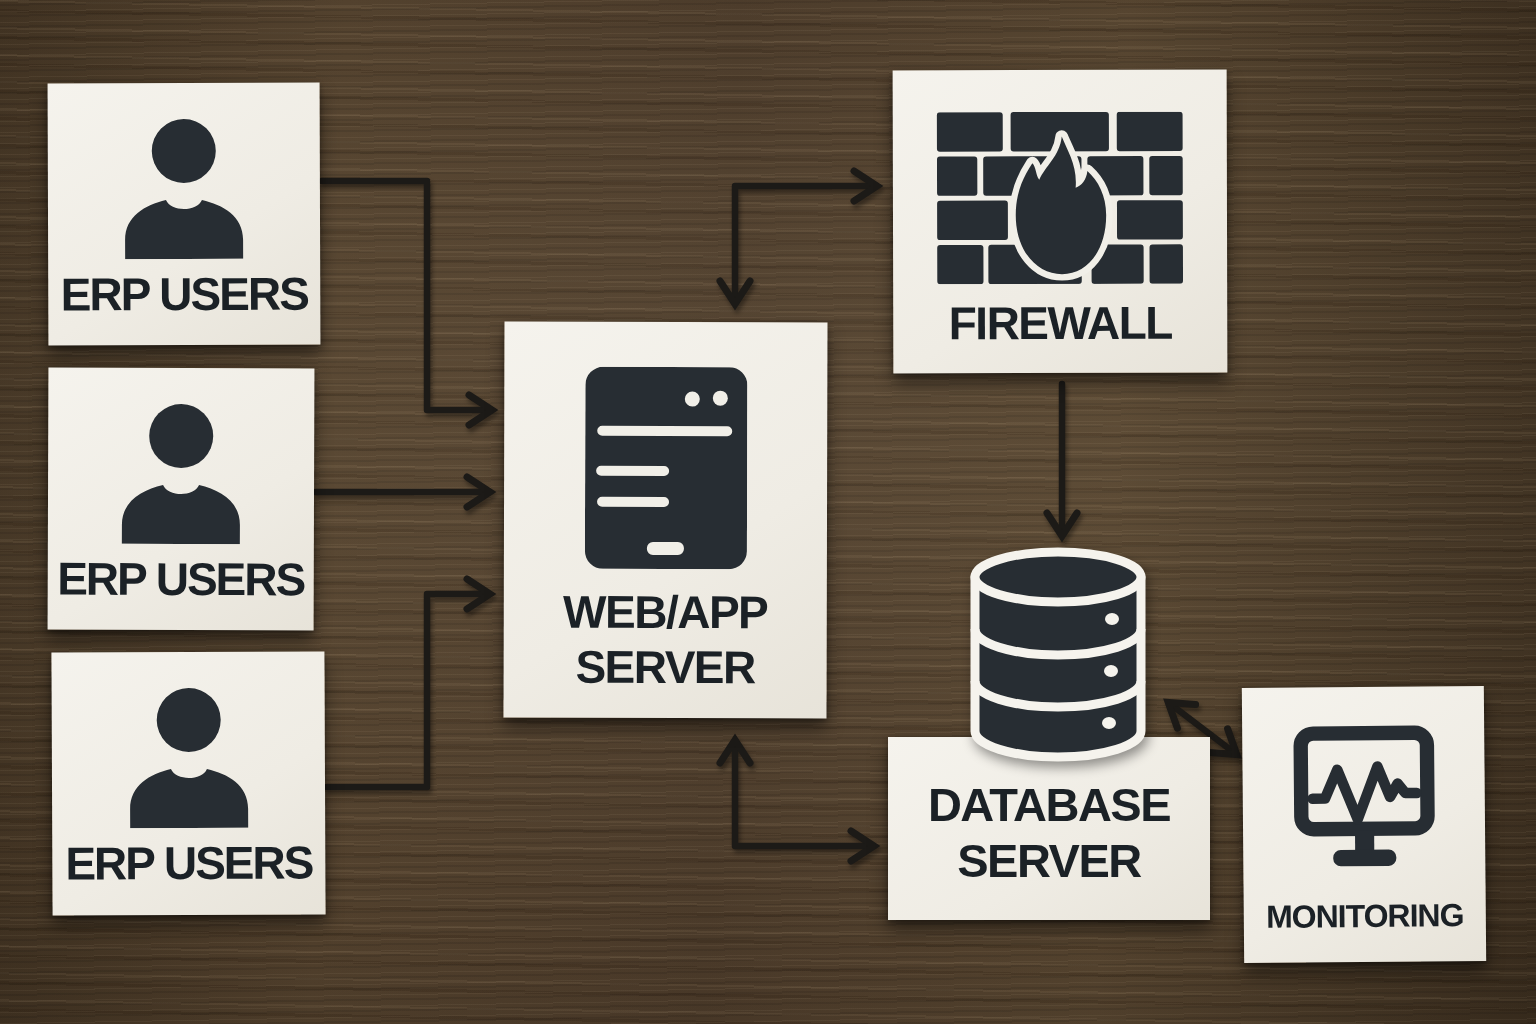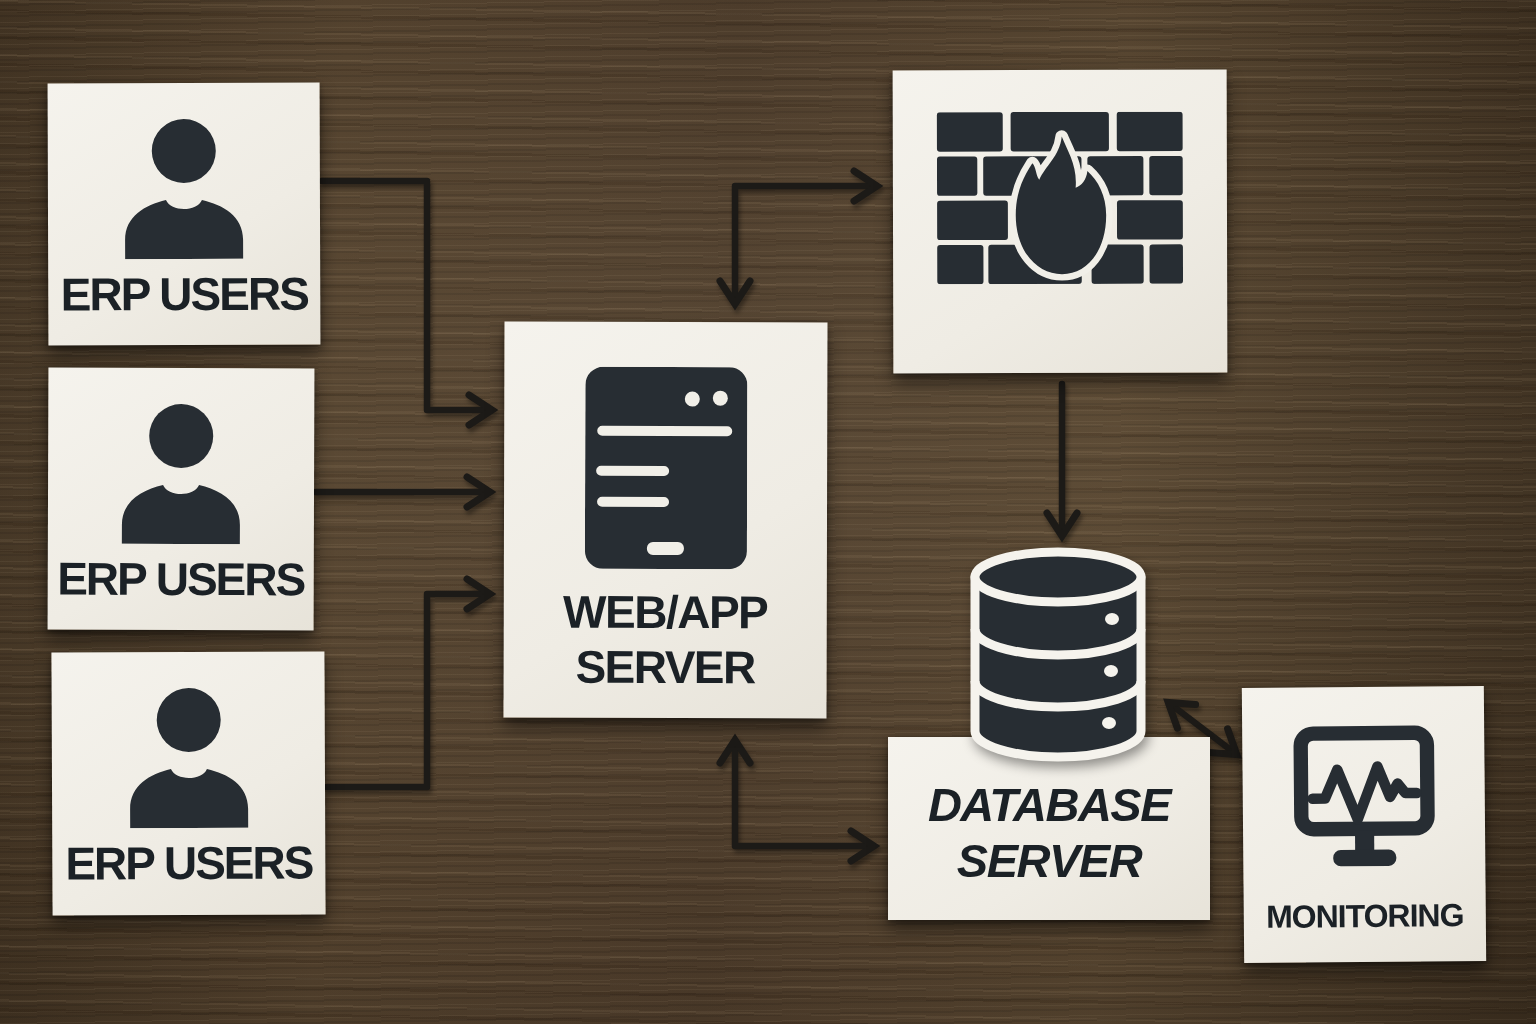--- a/index.html
+++ b/index.html
@@ -53,21 +53,21 @@
   .label-erp{font-size:46px;letter-spacing:-2px;}
   .label-db{font-size:47px;}
   .label-sm{font-size:32px;letter-spacing:-1px;}
   .icon{display:block;color:var(--icon-ink);}
   
   .node-erp1{left:48px;top:83px;width:272px;height:262px;transform:rotate(-0.2deg);}
   .node-erp2{left:48px;top:368px;width:266px;height:262px;transform:rotate(0.2deg);}
   .node-erp3{left:52px;top:652px;width:273px;height:263px;transform:rotate(-0.25deg);}
   .node-webapp{left:504px;top:322px;width:323px;height:396px;transform:rotate(0.15deg);}
   .node-firewall{left:893px;top:70px;width:334px;height:303px;transform:rotate(-0.15deg);}
-  .node-database{left:888px;top:737px;width:322px;height:183px;font-style:italic;}
+  .node-database{left:888px;top:737px;width:322px;height:183px;}
   .node-monitoring{left:1243px;top:687px;width:242px;height:275px;transform:rotate(-0.5deg);}
   .db-icon-float{
     position:absolute;left:963px;top:545px;width:190px;height:220px;z-index:3;
     filter:drop-shadow(3px 6px 6px rgba(0,0,0,0.4));
     color:var(--icon-ink);
   }
   
   .node-erp1 .icon,.node-erp2 .icon,.node-erp3 .icon{width:124px;height:140px;margin-top:36px;}
   .node-erp1 .label,.node-erp2 .label,.node-erp3 .label{margin-top:8px;}
   .node-webapp .icon{width:162px;height:202px;margin-top:45px;}
@@ -163,20 +163,21 @@
         <rect x="0" y="135" width="47" height="40" rx="3"></rect>
         <rect x="52" y="135" width="95" height="40" rx="3"></rect>
         <rect x="157" y="135" width="53" height="40" rx="3"></rect>
         <rect x="216" y="135" width="34" height="40" rx="3"></rect>
       </g>
       <g transform="translate(80,25)">
         <path d="M47,0 C45,20 30,30 24,44 C20,38 21,31 17,27 C7,42 0,58 0,80 C0,117 22,140 47,140 C72,140 92,117 92,80 C92,60 84,45 73,35 C72,44 67,50 61,52 C63,30 53,15 47,0 Z" fill="var(--card-background)" stroke="var(--card-background)" stroke-width="13" stroke-linejoin="round"></path>
         <path d="M47,0 C45,20 30,30 24,44 C20,38 21,31 17,27 C7,42 0,58 0,80 C0,117 22,140 47,140 C72,140 92,117 92,80 C92,60 84,45 73,35 C72,44 67,50 61,52 C63,30 53,15 47,0 Z" fill="currentColor"></path>
       </g>
     </svg>
+    <div class="label label-lg">FIREWALL</div>
   </div>
 
   <svg class="db-icon-float" viewBox="0 0 190 220">
     <path d="M12,32 L12,186 A83,26 0 0 0 178,186 L178,32 Z" fill="currentColor" stroke="#f5f3ed" stroke-width="9" stroke-linejoin="round"></path>
     <ellipse cx="95" cy="32" rx="83" ry="25" fill="currentColor" stroke="#f5f3ed" stroke-width="9"></ellipse>
     <path d="M12,84 A83,26 0 0 0 178,84" fill="none" stroke="#f5f3ed" stroke-width="9"></path>
     <path d="M12,136 A83,26 0 0 0 178,136" fill="none" stroke="#f5f3ed" stroke-width="9"></path>
     <g fill="#f5f3ed">
       <ellipse cx="149" cy="74" rx="7" ry="6"></ellipse>
       <ellipse cx="148" cy="126" rx="7" ry="6"></ellipse>

